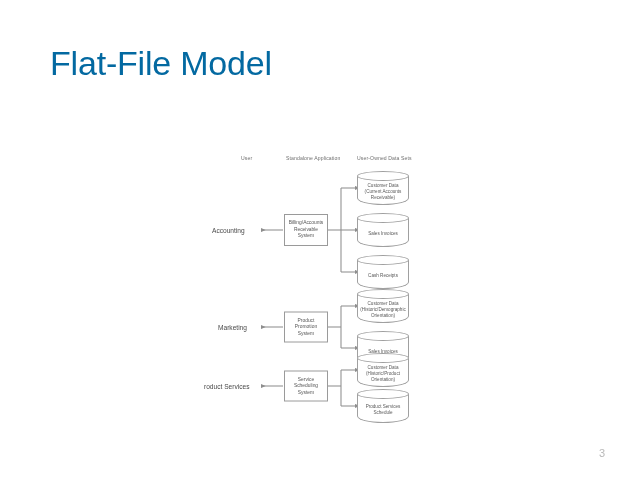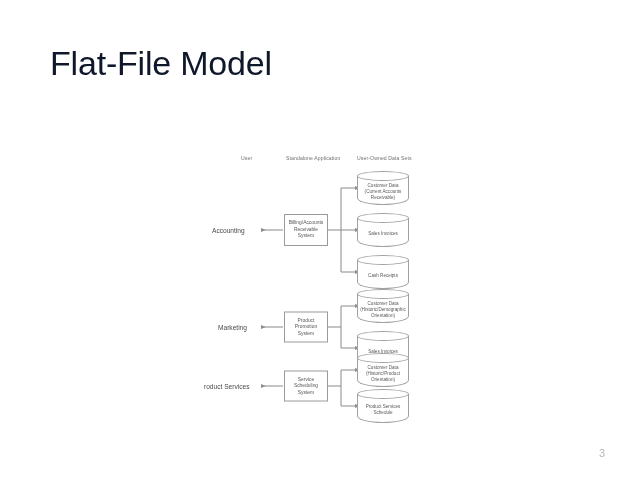--- a/index.html
+++ b/index.html
@@ -17,21 +17,21 @@
   }
 
   
   #slide-title {
     position: absolute;
     left: 50px;
     top: 44px;
     font-size: 34px;
     font-weight: 400;
     letter-spacing: -0.2px;
-    color: #0f172a;
+    color: #0369a1;
     white-space: nowrap;
   }
 
   
   #page-number {
     position: absolute;
     right: 33px;
     bottom: 19px;
     font-size: 11px;
     color: #b9b9b9;

